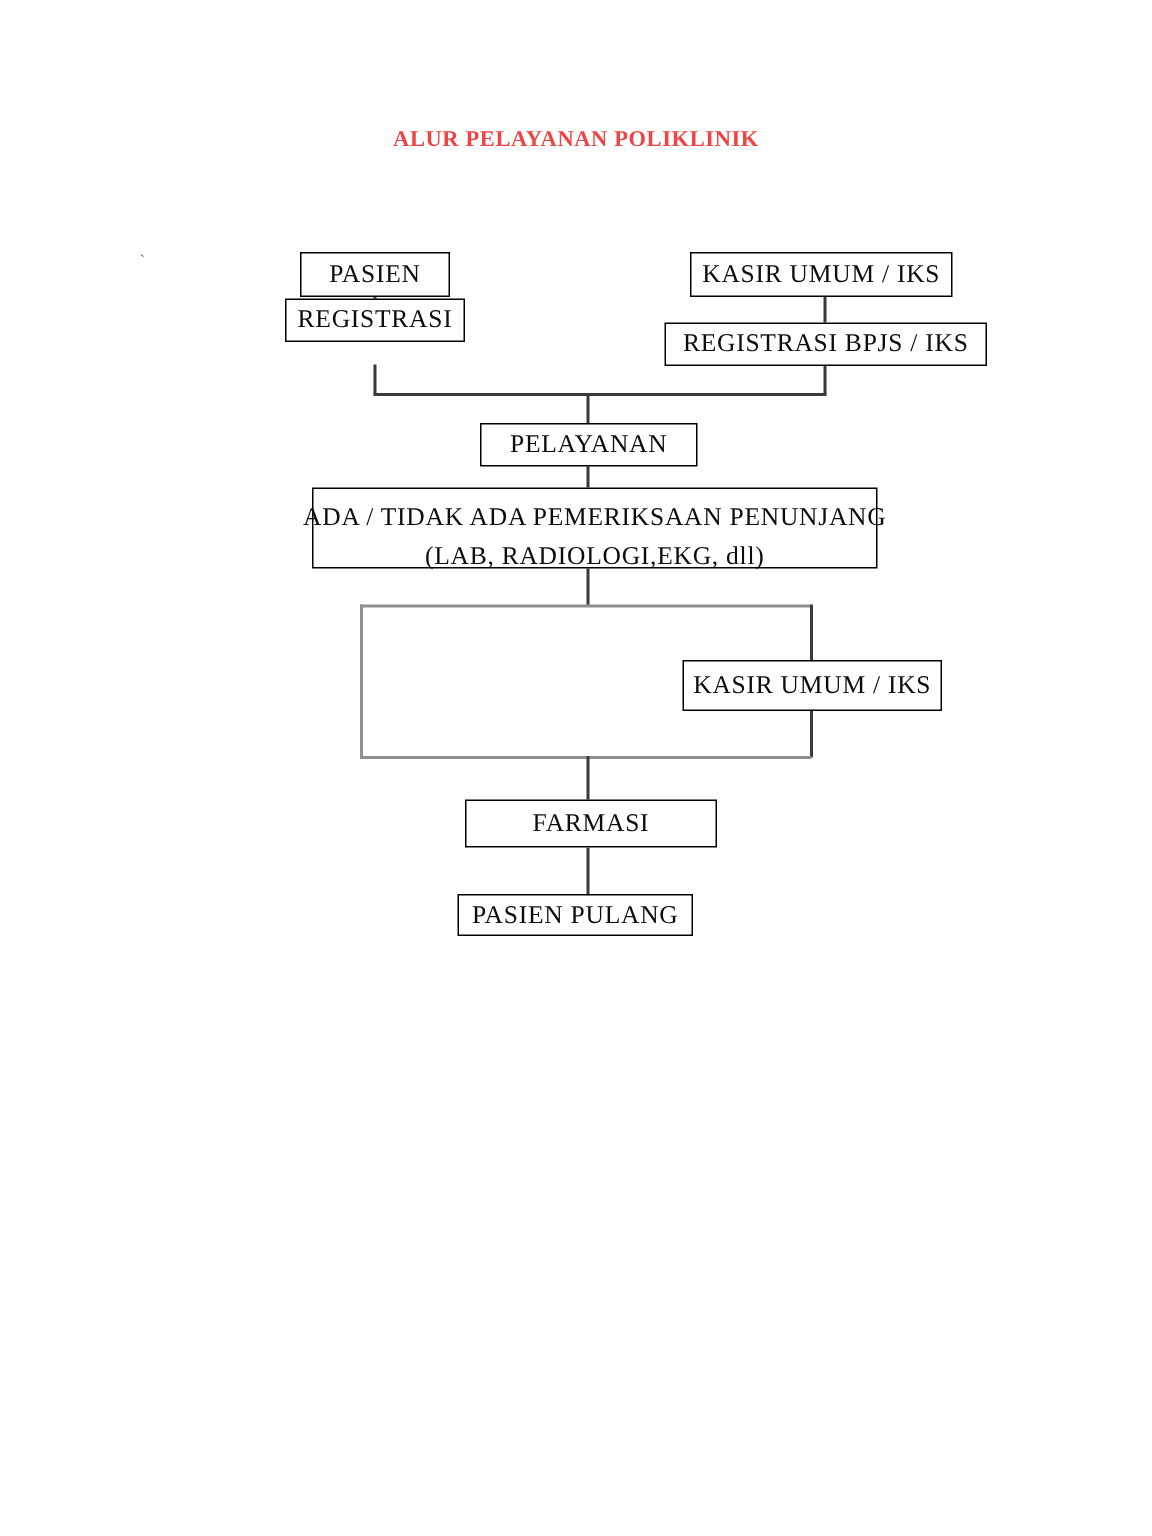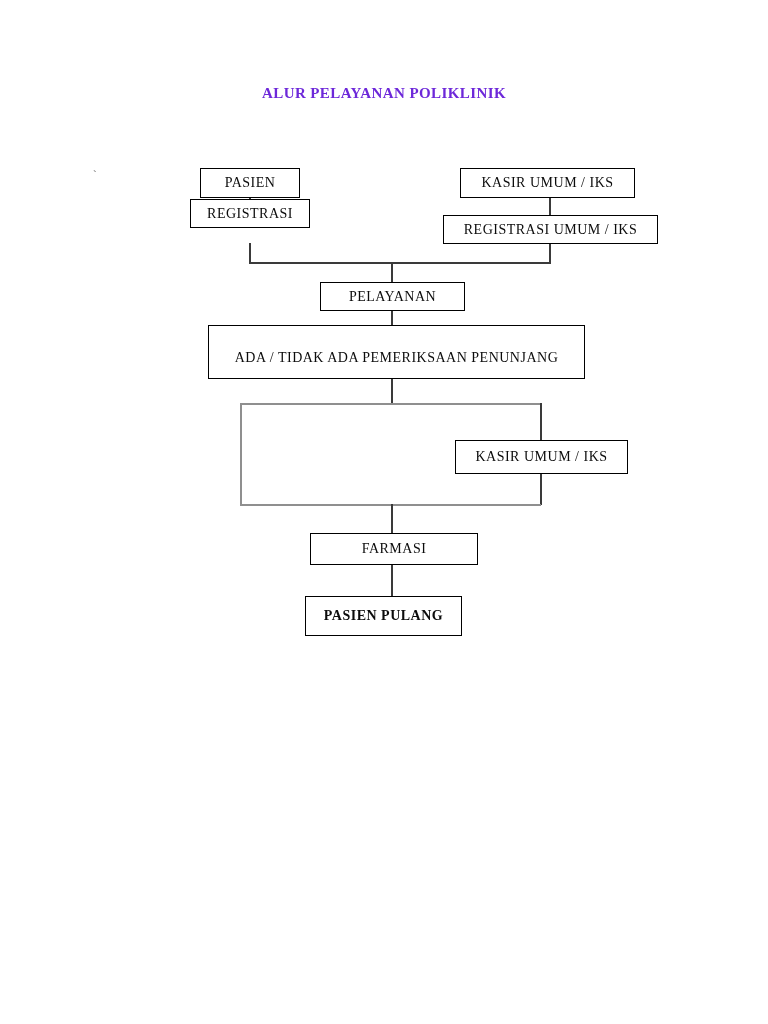--- a/index.html
+++ b/index.html
@@ -22,21 +22,21 @@
   .title {
     position: absolute;
     left: 0;
     top: 85px;
     width: 768px;
     text-align: center;
     font-family: "Liberation Serif", "DejaVu Serif", serif;
     font-weight: bold;
     font-size: 15px;
     letter-spacing: 0.4px;
-    color: #6d28d9;
+    color: #ef4444;
   }
   .tickmark {
     position: absolute;
     left: 93px;
     top: 170px;
     width: 8px;
     height: 8px;
     font-size: 11px;
     line-height: 8px;
     color: #5a5a5a;
@@ -45,21 +45,21 @@
   .node {
     position: absolute;
     box-sizing: border-box;
     background: #ffffff;
     border: 1.6px solid #000000;
     display: flex;
     align-items: center;
     justify-content: center;
     text-align: left;
     font-family: "Liberation Serif", "DejaVu Serif", serif;
-    font-size: 14px;
+    font-size: 17px;
     letter-spacing: 0.5px;
     color: #0c0c0c;
     z-index: 3;
   }
   .node .line {
     display: block;
     line-height: 1.55;
     white-space: nowrap;
   }
   .node.multiline {
@@ -114,37 +114,38 @@
 
   <div class="node" style="left:460px; top:168px; width:175px; height:30px;">
     <span class="line">KASIR UMUM / IKS</span>
   </div>
 
   <div class="node" style="left:190px; top:199px; width:120px; height:29px;">
     <span class="line">REGISTRASI</span>
   </div>
 
   <div class="node" style="left:443px; top:215px; width:215px; height:29px;">
-    <span class="line">REGISTRASI UMUM / IKS</span>
+    <span class="line">REGISTRASI BPJS / IKS</span>
   </div>
 
   <div class="node" style="left:320px; top:282px; width:145px; height:29px;">
     <span class="line">PELAYANAN</span>
   </div>
 
   <div class="node multiline" style="left:208px; top:325px; width:377px; height:54px;">
     <span class="line">ADA / TIDAK ADA PEMERIKSAAN PENUNJANG</span>
+    <span class="line">(LAB, RADIOLOGI,EKG, dll)</span>
   </div>
 
 
   <div class="node" style="left:455px; top:440px; width:173px; height:34px;">
     <span class="line">KASIR UMUM / IKS</span>
   </div>
 
   <div class="node" style="left:310px; top:533px; width:168px; height:32px;">
     <span class="line">FARMASI</span>
   </div>
 
-  <div class="node" style="left:305px; top:596px; width:157px; height:40px;font-weight:bold;">
+  <div class="node" style="left:305px; top:596px; width:157px; height:28px;">
     <span class="line">PASIEN PULANG</span>
   </div>
 
 </div>
 
 </body></html>

